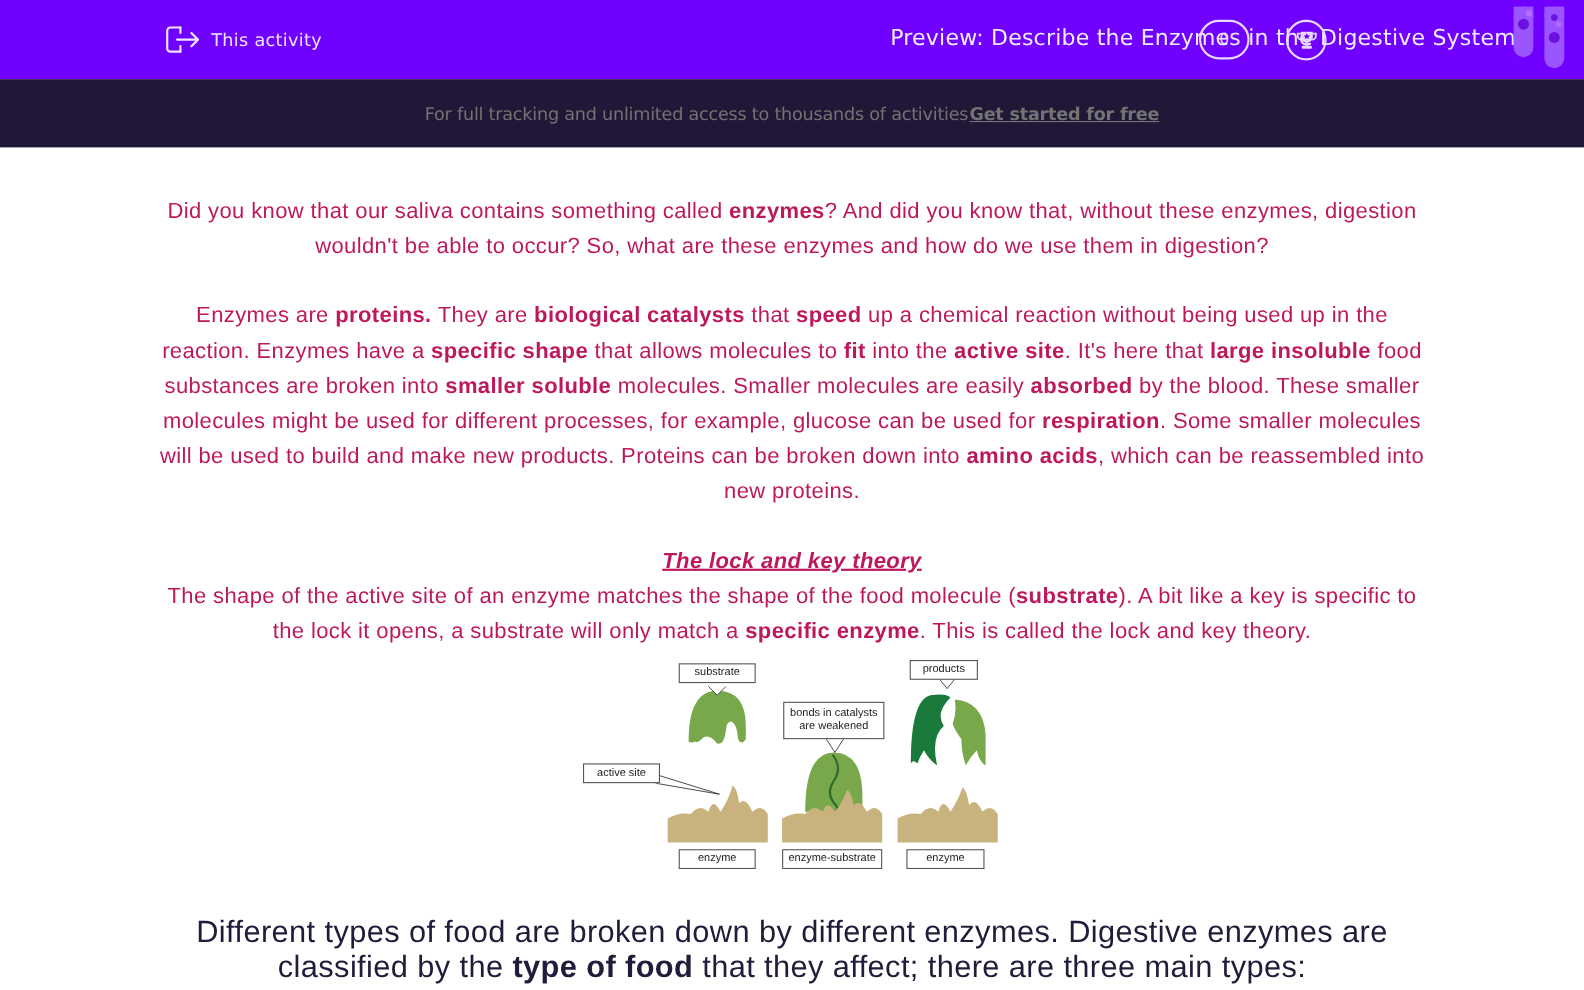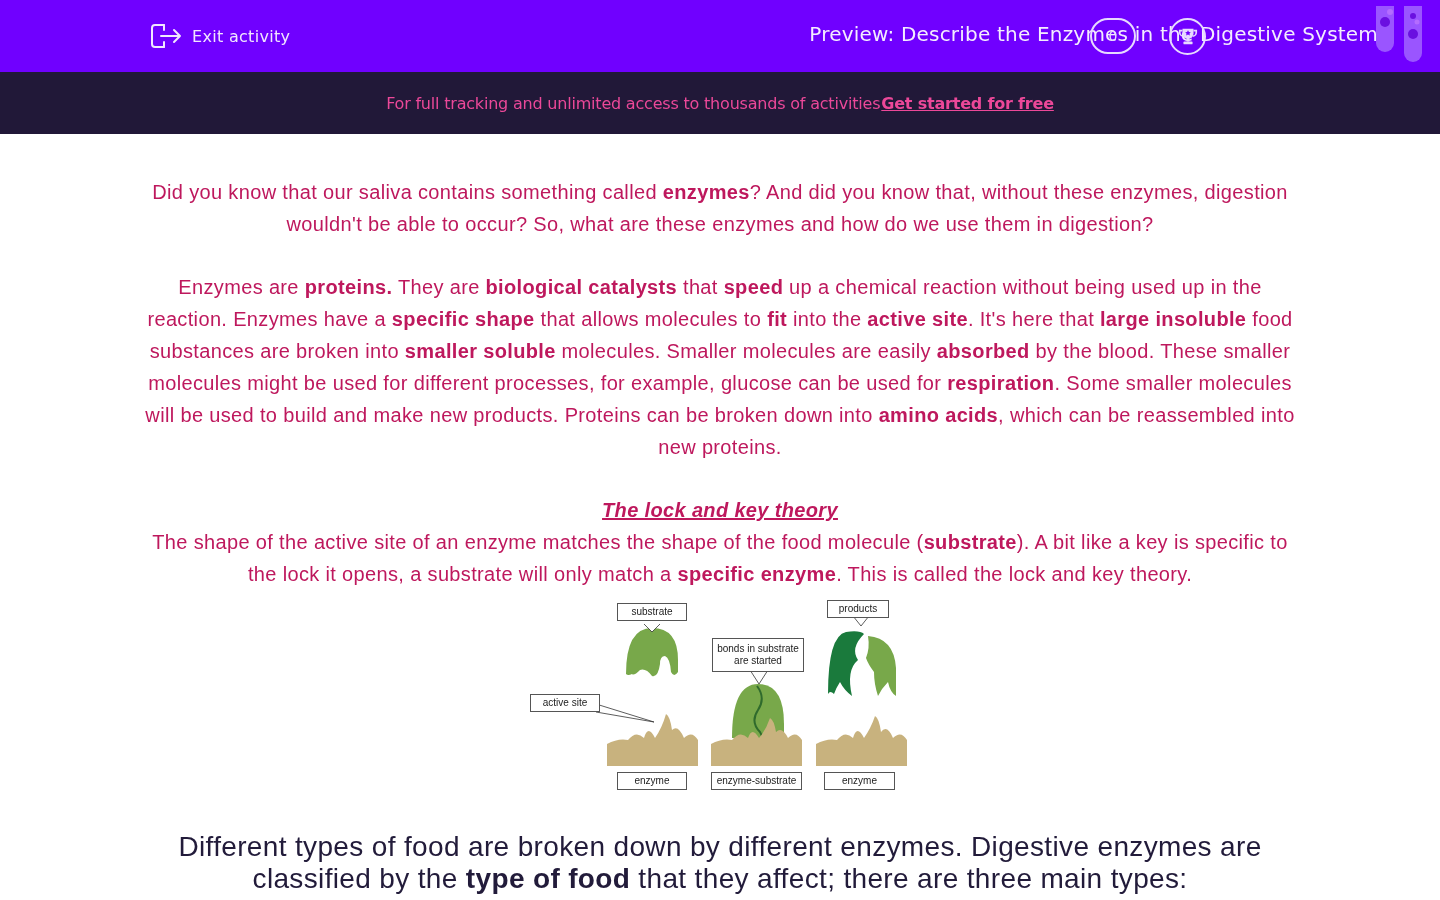--- a/index.html
+++ b/index.html
@@ -30,21 +30,21 @@
     }
     .trophy-btn {
       position: absolute; left: 1169px; top: 18px; width: 37px; height: 37px;
       border: 2px solid #e7d9ff; border-radius: 50%;
       display: flex; align-items: center; justify-content: center; cursor: pointer;
     }
     .logo { position: absolute; left: 1374px; top: 4px; width: 52px; height: 60px; }
 
     .banner {
       position: absolute; left: 0; top: 72px; width: 1440px; height: 62px;
-      background: #211838; color: #ec4899;
+      background: #211838; color: #737373;
       display: flex; align-items: center; justify-content: center;
       font-family: "DejaVu Sans", sans-serif; font-size: 16px; letter-spacing: -0.2px;
     }
     .banner .cta { font-weight: bold; margin-left: 1px; cursor: pointer; text-decoration: underline; }
 
     .content {
       position: absolute; left: 140px; top: 176px; width: 1160px;
       text-align: center; font-size: 20px; line-height: 32px; color: #be185d;
       letter-spacing: 0.35px;
     }
@@ -69,21 +69,21 @@
 </head>
 <body>
 
 <div class="topbar">
   <div class="exit-btn">
     <svg viewBox="0 0 32 28">
       <path d="M14 3 H5 a3 3 0 0 0 -3 3 V22 a3 3 0 0 0 3 3 H14" fill="none" stroke="#f1e6ff" stroke-width="2" stroke-linecap="round"></path>
       <path d="M14 3 V8 M14 20 V25" stroke="#f1e6ff" stroke-width="2" stroke-linecap="round"></path>
       <path d="M11 14 H30 M24 8 L30 14 L24 20" fill="none" stroke="#f1e6ff" stroke-width="2" stroke-linecap="round" stroke-linejoin="round"></path>
     </svg>
-    <span>Exit activity</span>
+    <span>This activity</span>
   </div>
 
   <div class="title">
     <span>Preview: Describe the Enzymes in the Digestive System</span>
   </div>
 
   <div class="score-pill">
     <span>0</span>
   </div>
 
@@ -143,21 +143,21 @@
 
     <path d="M300 96 Q300 38 318 34 Q332 32 336 36 Q322 50 330 62 Q318 72 324 98 Q316 92 312 84 Q308 90 306 96 Q302 92 300 96 Z" fill="#1a7a3c"></path>
     <path d="M340 38 Q366 40 368 70 V98 Q362 94 360 84 Q354 90 350 98 Q346 86 346 74 Q340 66 338 60 Q342 50 340 38 Z" fill="#78a84a"></path>
     <path d="M325 18 L333 28 L341 18" fill="#fff" stroke="#333" stroke-width="0.8"></path>
 
     <path d="M288 168 V146 Q299 140 309 142 Q317 132 325 140 Q329 126 336 140 Q343 130 347 118 Q351 120 353 134 Q359 126 365 140 Q373 132 379 142 V168 Z" fill="#c8b27e"></path>
   </svg>
 
   <div class="lbl" style="left:89px; top:5px; width:70px; height:18px;">substrate</div>
   <div class="lbl" style="left:2px; top:96px; width:70px; height:18px;">active site</div>
-  <div class="lbl" style="left:184px; top:40px; width:92px; height:34px; padding:0 4px;">bonds in substrate are started</div>
+  <div class="lbl" style="left:184px; top:40px; width:92px; height:34px; padding:0 4px;">bonds in catalysts are weakened</div>
   <div class="lbl" style="left:299px; top:2px; width:62px; height:18px;">products</div>
   <div class="lbl" style="left:89px; top:174px; width:70px; height:18px;">enzyme</div>
   <div class="lbl" style="left:183px; top:174px; width:91px; height:18px;">enzyme-substrate</div>
   <div class="lbl" style="left:296px; top:174px; width:71px; height:18px;">enzyme</div>
 </div>
 
 <div class="after">
   <p>Different types of food are broken down by different enzymes. Digestive enzymes are classified by the <b>type of food</b> that they affect; there are three main types:</p>
 </div>
 

